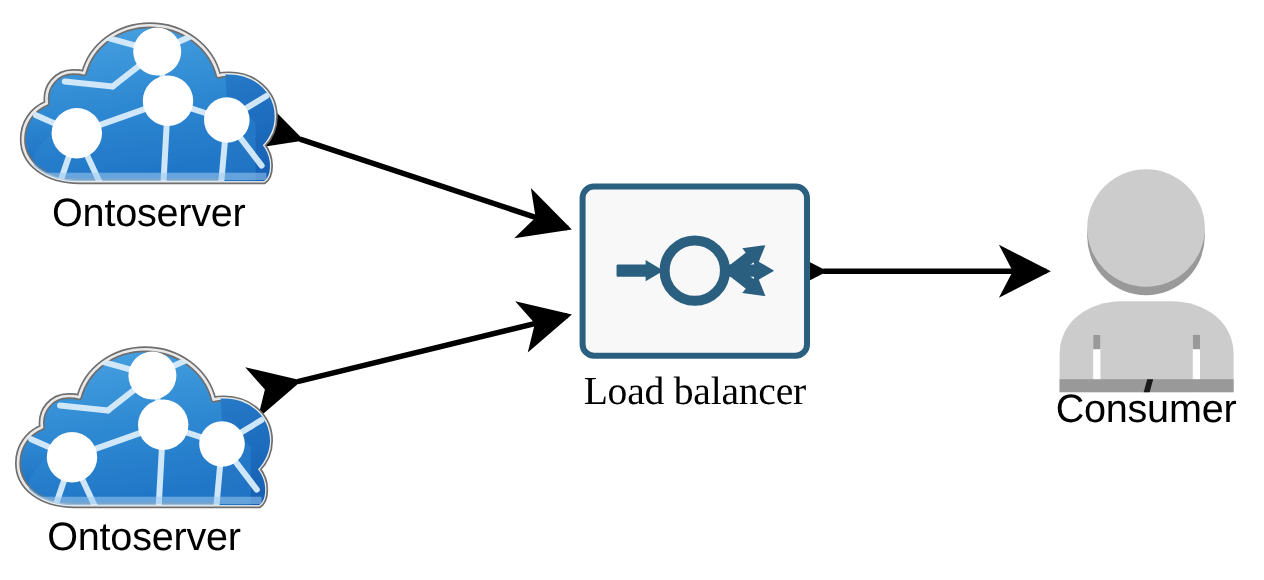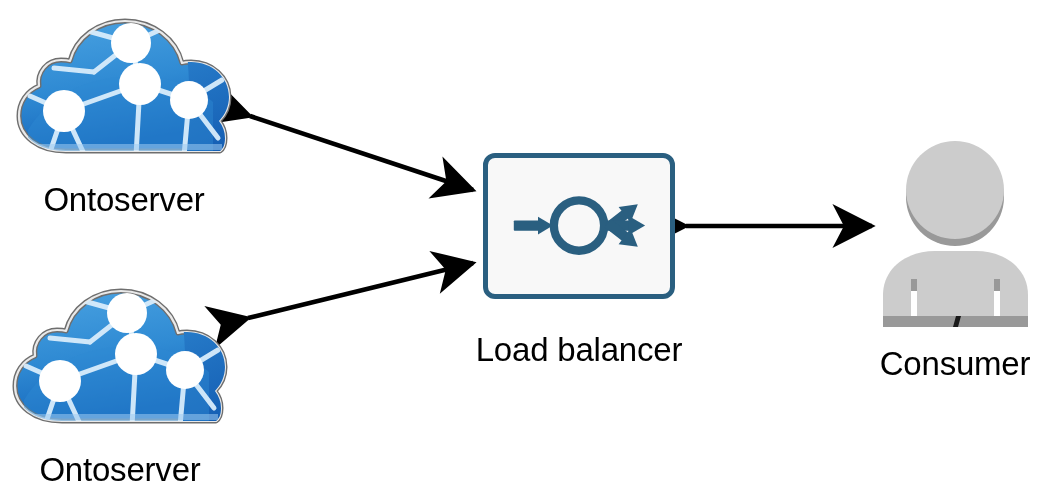--- a/index.html
+++ b/index.html
@@ -22,21 +22,20 @@
   }
   .node-label {
     position: absolute;
     text-align: center;
     color: #000000;
     font-family: "Liberation Sans", sans-serif;
     font-size: 33px;
     line-height: 38px;
     white-space: nowrap;
     letter-spacing: -0.2px;
-    margin-top: 23px;
   }
   
   .cloud-icon {
     position: absolute;
     width: 232px;
     height: 152px;
   }
   .cloud-icon svg {
     display: block;
     width: 100%;
@@ -272,21 +271,21 @@
             </g>
 
             <g stroke-width="0" transform="rotate(38 130 72.5)">
               <rect x="126" y="67" width="26" height="11" rx="1"></rect>
               <path d="M149 62 L167 72.5 L149 83 Z"></path>
             </g>
           </g>
         </svg>
       </div>
     </div>
-    <div class="node-label" style="left:-64px; top:155px; width:320px;">Load balancer</div>
+    <div class="node-label" style="left:-64px; top:155px; width:320px;font-family:Liberation Serif, serif;">Load balancer</div>
   </div>
 
   <div class="node" style="left:873px; top:137px;">
     <div class="person-icon">
       <svg viewBox="0 0 165 190" xmlns="http://www.w3.org/2000/svg">
 
         <ellipse cx="82" cy="60" rx="49" ry="49" fill="#999999"></ellipse>
 
         <ellipse cx="82" cy="53" rx="49" ry="49" fill="#cccccc"></ellipse>
 

